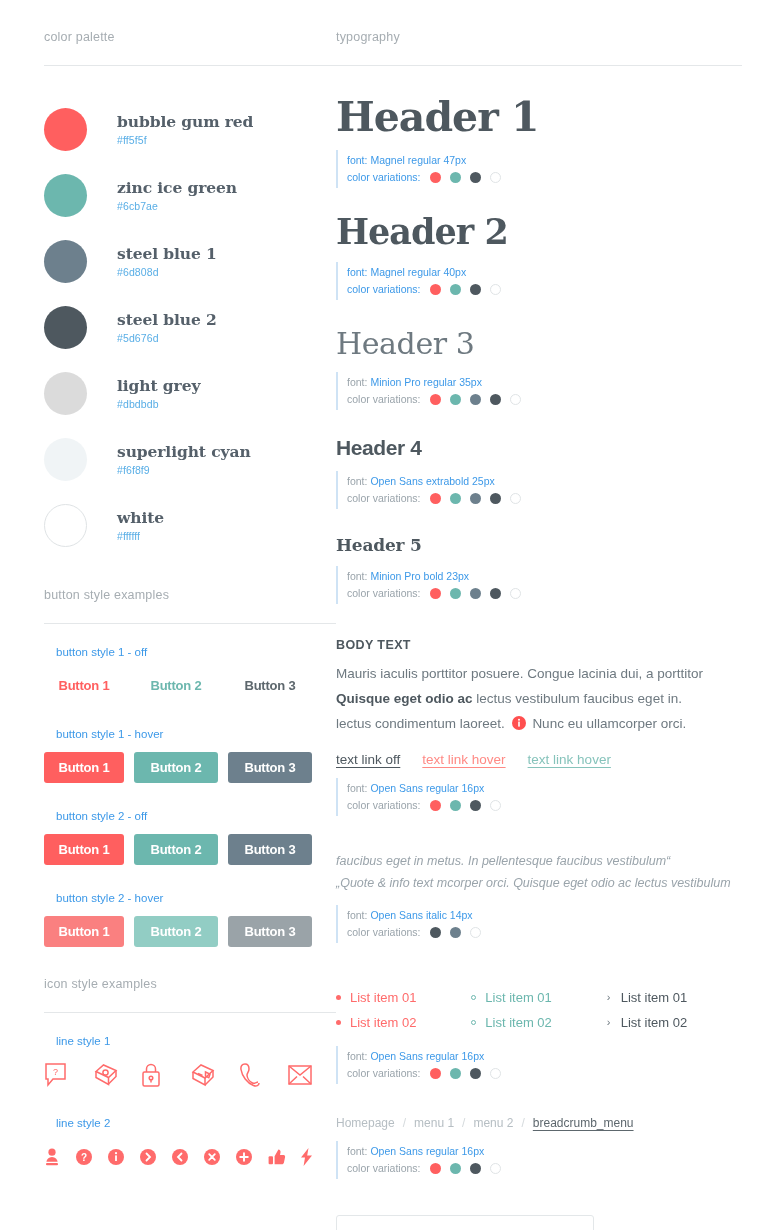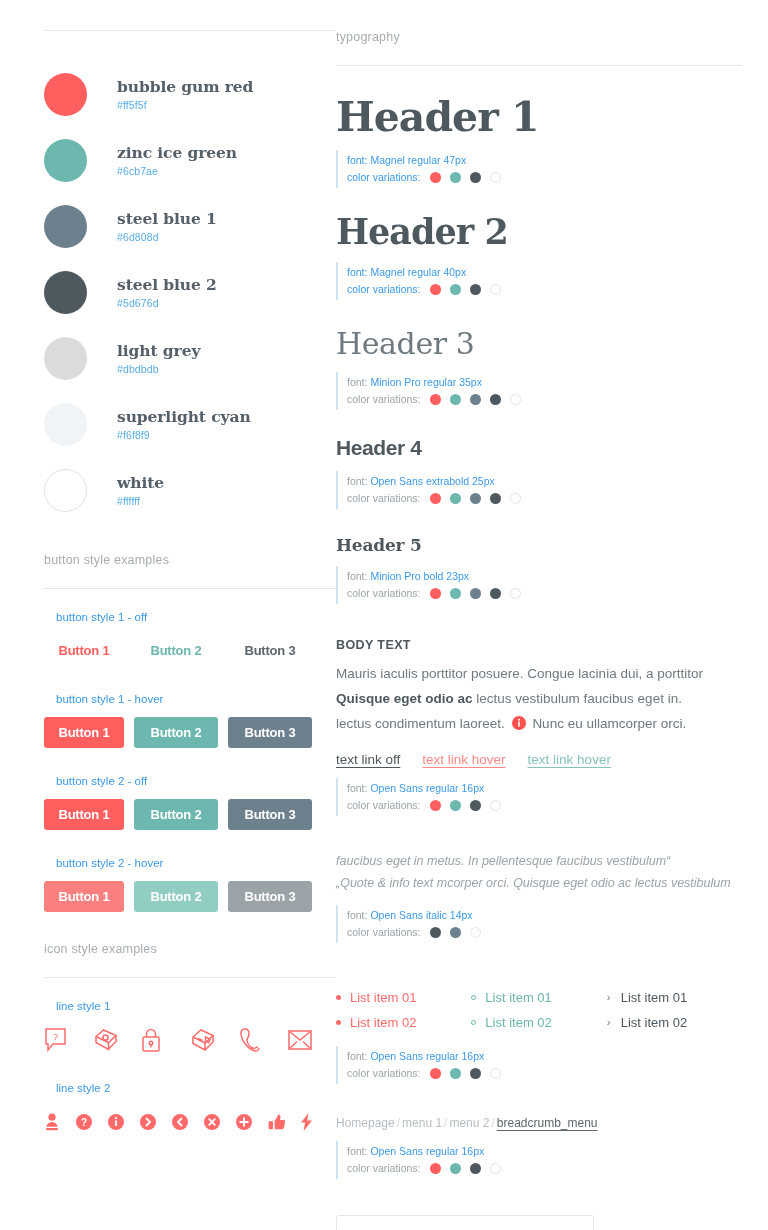--- a/index.html
+++ b/index.html
@@ -111,41 +111,42 @@
   
   .lists { display: flex; }
   .list-col { width: 144px; }
   .list-item { display: flex; align-items: center; font-size: 13px; height: 25px; }
   .li-bullet { width: 14px; flex: 0 0 14px; display: flex; align-items: center; }
   .bullet-dot { width: 5px; height: 5px; border-radius: 50%; }
   .bullet-ring { width: 5px; height: 5px; border-radius: 50%; border: 1px solid #6cb7ae; }
   .chev { font-size: 11px; color: #6e7980; }
 
   
-  .crumbs { display: flex; align-items: flex-start; font-size: 12px; gap: 2px; }
+  .crumbs { display: flex; align-items: flex-start; font-size: 12px; gap: 8px; }
   .crumbs .c { color: #b6bec3; }
   .crumbs .sep { color: #d5dadd; }
   .crumbs .cur { color: #5d676d; text-decoration: underline; text-underline-offset: 3px; }
 
   
   .infobox {
     border: 1px solid #e3e7e9; border-radius: 3px;
     padding: 13px 15px 13px 15px; width: 258px; background: #fff;
     position: relative;
   }
   .infobox .txt { font-style: italic; font-size: 12.5px; color: #6e7980; line-height: 21px; }
   .mt-sp { margin-top: 34px; }
 </style>
 </head>
 <body>
 
 <div class="page">
 
   <div class="col-left">
 
+    <div class="section-head">color palette</div>
     <div class="rule"></div>
 
     <div class="swatch-list" id="swatch-list">
         <div class="swatch-row">
           <div class="swatch-dot" style="background:#ff5f5f"></div>
           <div>
             <div class="swatch-name">bubble gum red</div>
             <div class="swatch-hex">#ff5f5f</div>
           </div>
         </div>

